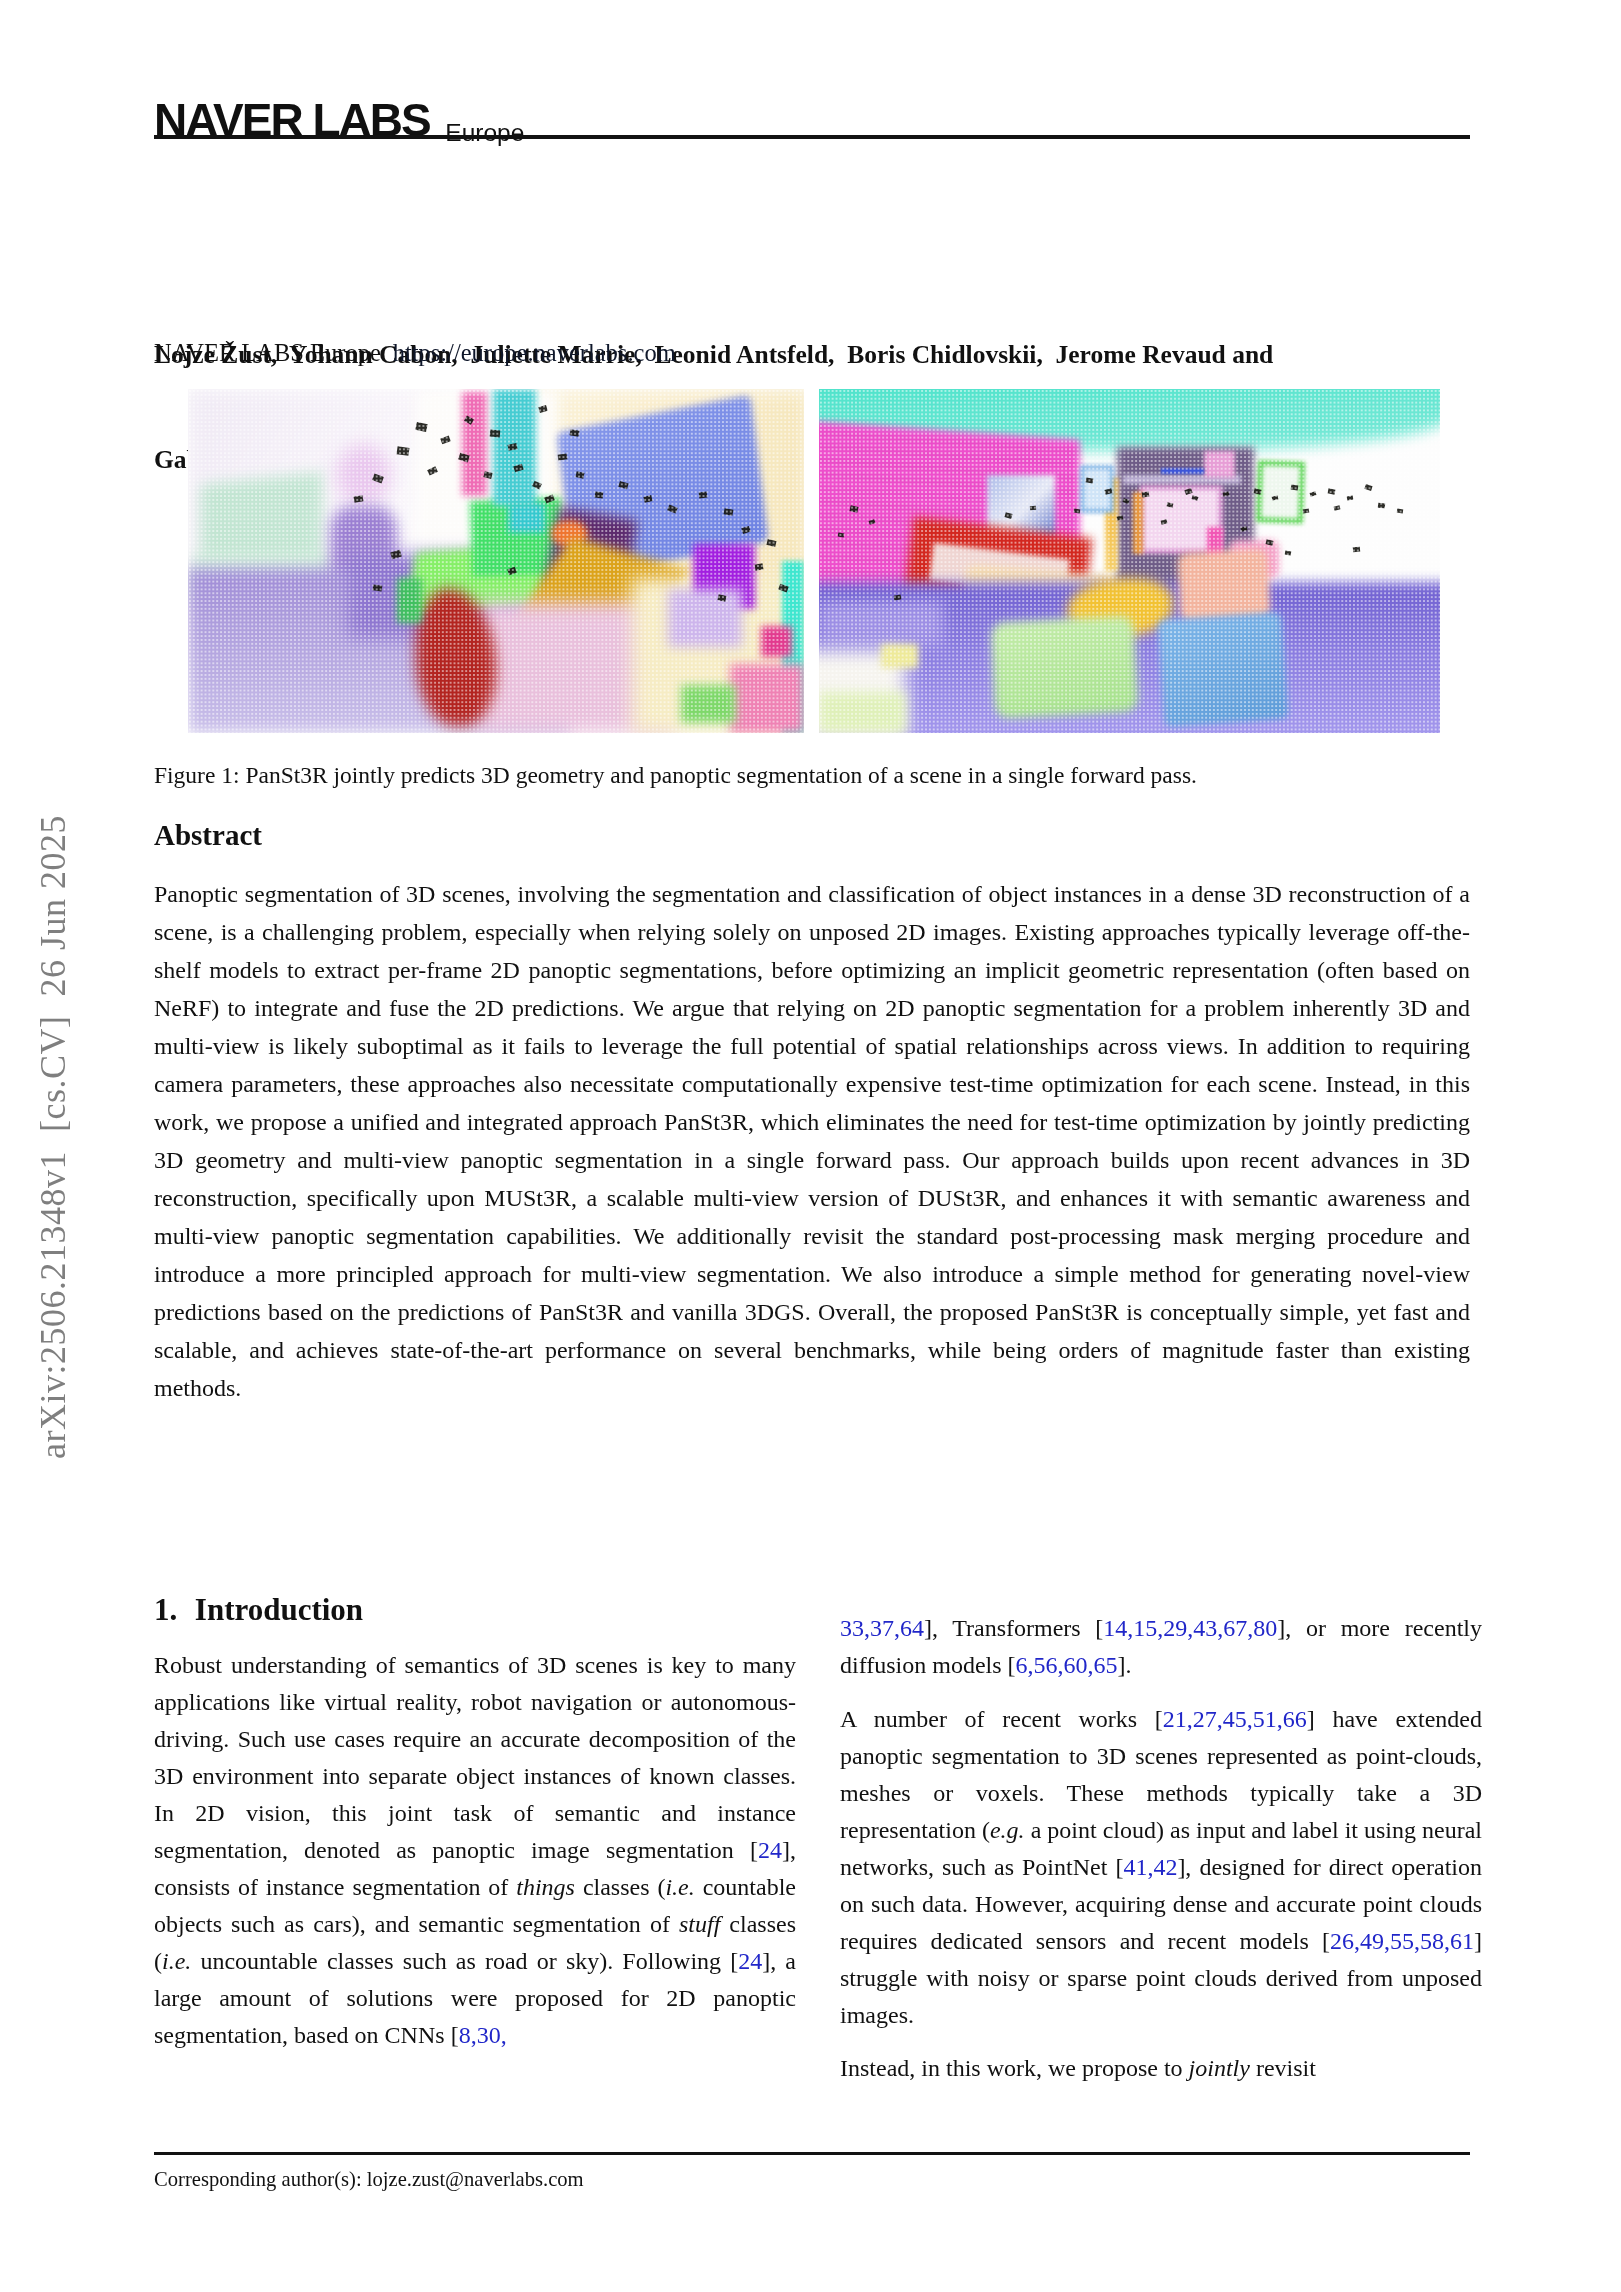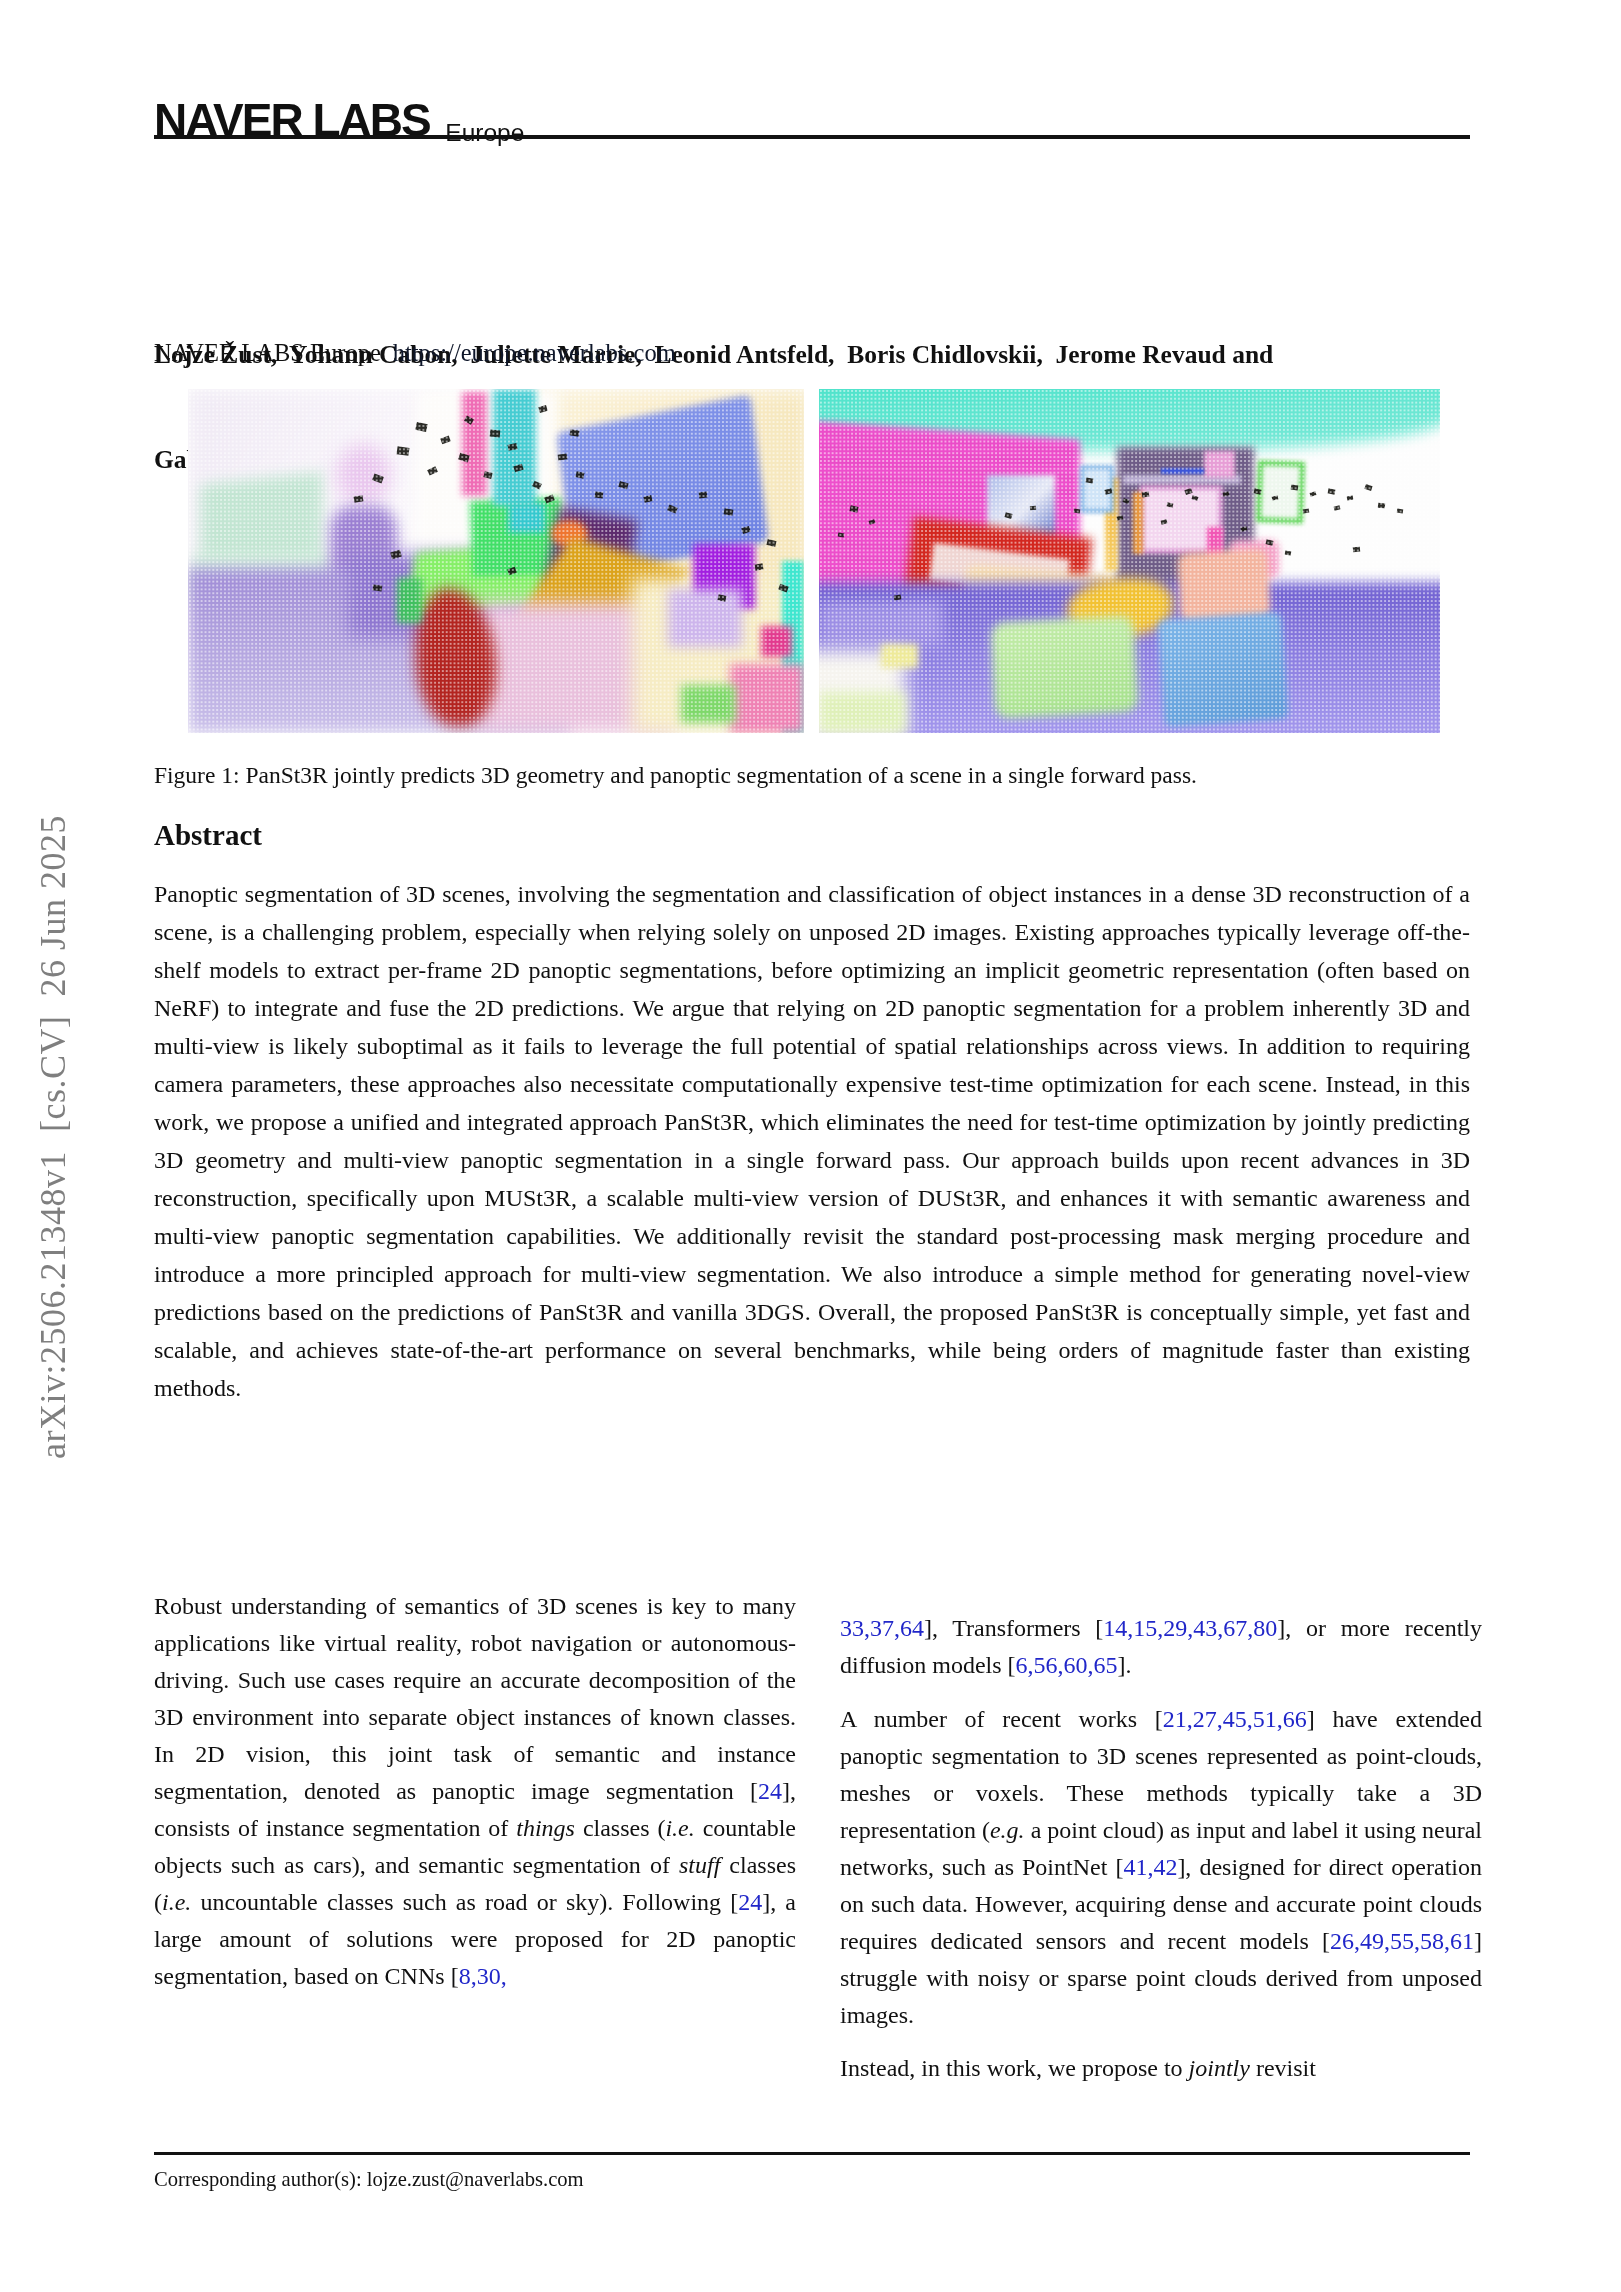--- a/index.html
+++ b/index.html
@@ -241,20 +241,23 @@
       <div class="cam" style="left: 55%; top: 38%; width: 5.9px; height: 3.9px; transform: rotate(-14deg);"></div>
     </div>
 
   <div class="caption">Figure 1: PanSt3R jointly predicts 3D geometry and panoptic segmentation of a scene in a single forward pass.</div>
 
   <h2 class="abstract-head">Abstract</h2>
   <p class="abstract-body">Panoptic segmentation of 3D scenes, involving the segmentation and classification of object instances in a dense 3D reconstruction of a scene, is a challenging problem, especially when relying solely on unposed 2D images. Existing approaches typically leverage off-the-shelf models to extract per-frame 2D panoptic segmentations, before optimizing an implicit geometric representation (often based on NeRF) to integrate and fuse the 2D predictions. We argue that relying on 2D panoptic segmentation for a problem inherently 3D and multi-view is likely suboptimal as it fails to leverage the full potential of spatial relationships across views. In addition to requiring camera parameters, these approaches also necessitate computationally expensive test-time optimization for each scene. Instead, in this work, we propose a unified and integrated approach PanSt3R, which eliminates the need for test-time optimization by jointly predicting 3D geometry and multi-view panoptic segmentation in a single forward pass. Our approach builds upon recent advances in 3D reconstruction, specifically upon MUSt3R, a scalable multi-view version of DUSt3R, and enhances it with semantic awareness and multi-view panoptic segmentation capabilities. We additionally revisit the standard post-processing mask merging procedure and introduce a more principled approach for multi-view segmentation. We also introduce a simple method for generating novel-view predictions based on the predictions of PanSt3R and vanilla 3DGS. Overall, the proposed PanSt3R is conceptually simple, yet fast and scalable, and achieves state-of-the-art performance on several benchmarks, while being orders of magnitude faster than existing methods.</p>
 
   <div class="columns">
     <div class="col-left">
+      <h3 class="sec-head">
+        <span class="sec-num">1.</span><span>Introduction</span>
+      </h3>
       <p class="body-par"><span>Robust understanding of semantics of 3D scenes is key to many applications like virtual reality, robot navigation or autonomous-driving. Such use cases require an accurate decomposition of the 3D environment into separate object instances of known classes. In 2D vision, this joint task of semantic and instance segmentation, denoted as panoptic image segmentation [</span><span class="seg-ref">24</span><span>], consists of instance segmentation of </span><span class="seg-i">things</span><span> classes (</span><span class="seg-i">i.e.</span><span> countable objects such as cars), and semantic segmentation of </span><span class="seg-i">stuff</span><span> classes (</span><span class="seg-i">i.e.</span><span> uncountable classes such as road or sky). Following [</span><span class="seg-ref">24</span><span>], a large amount of solutions were proposed for 2D panoptic segmentation, based on CNNs [</span><span class="seg-ref">8,30,</span></p>
     </div>
     <div class="col-right">
       <p class="body-par"><span class="seg-ref">33,37,64</span><span>], Transformers [</span><span class="seg-ref">14,15,29,43,67,80</span><span>], or more recently diffusion models [</span><span class="seg-ref">6,56,60,65</span><span>].</span></p>
       <p class="body-par"><span>A number of recent works [</span><span class="seg-ref">21,27,45,51,66</span><span>] have extended panoptic segmentation to 3D scenes represented as point-clouds, meshes or voxels. These methods typically take a 3D representation (</span><span class="seg-i">e.g.</span><span> a point cloud) as input and label it using neural networks, such as PointNet [</span><span class="seg-ref">41,42</span><span>], designed for direct operation on such data. However, acquiring dense and accurate point clouds requires dedicated sensors and recent models [</span><span class="seg-ref">26,49,55,58,61</span><span>] struggle with noisy or sparse point clouds derived from unposed images.</span></p>
       <p class="body-par"><span>Instead, in this work, we propose to </span><span class="seg-i">jointly</span><span> revisit</span></p>
     </div>
   </div>
 
   <div class="rule-foot"></div>

